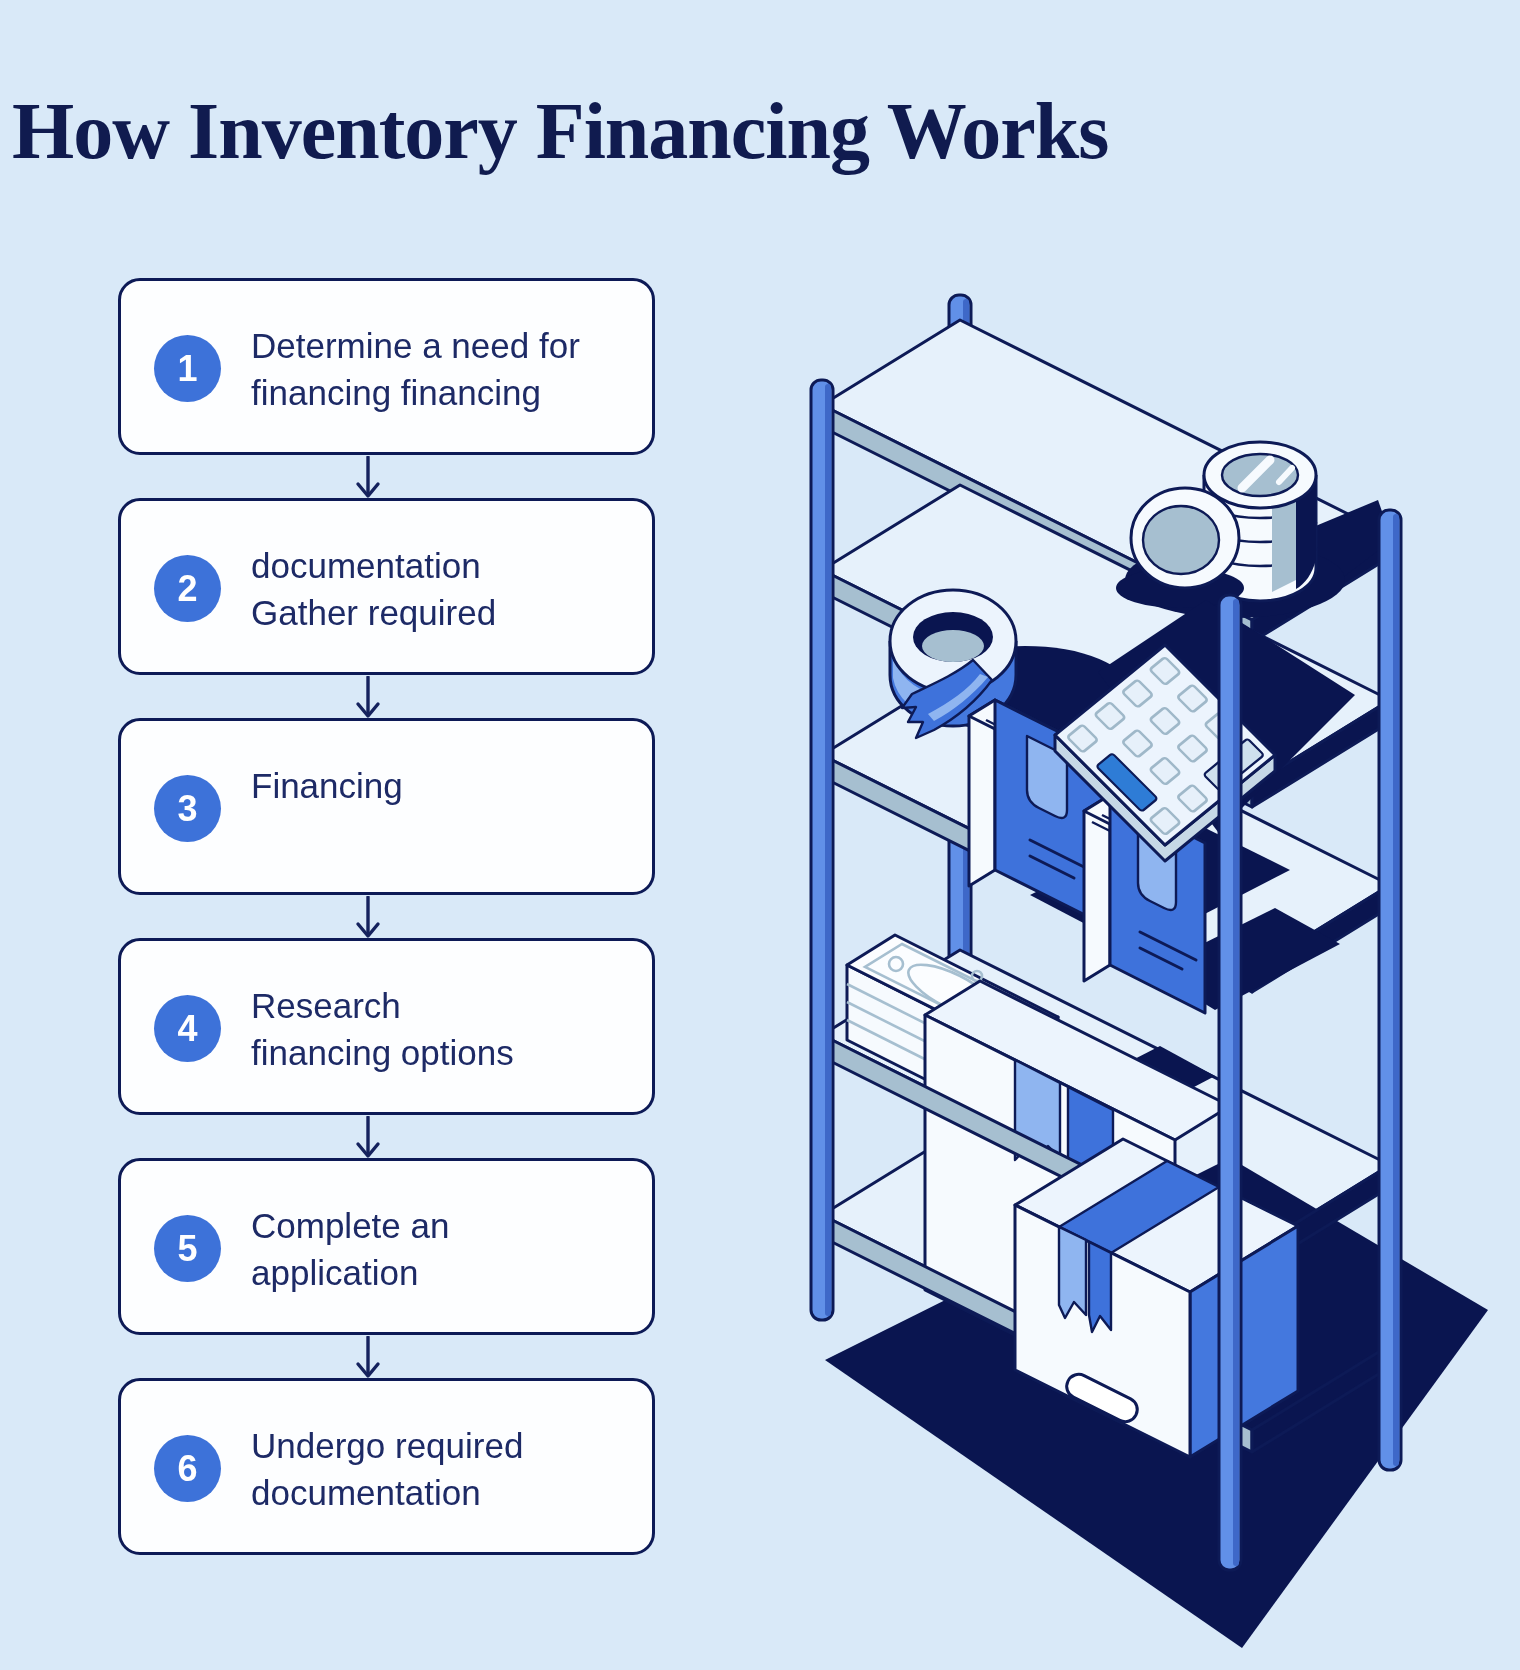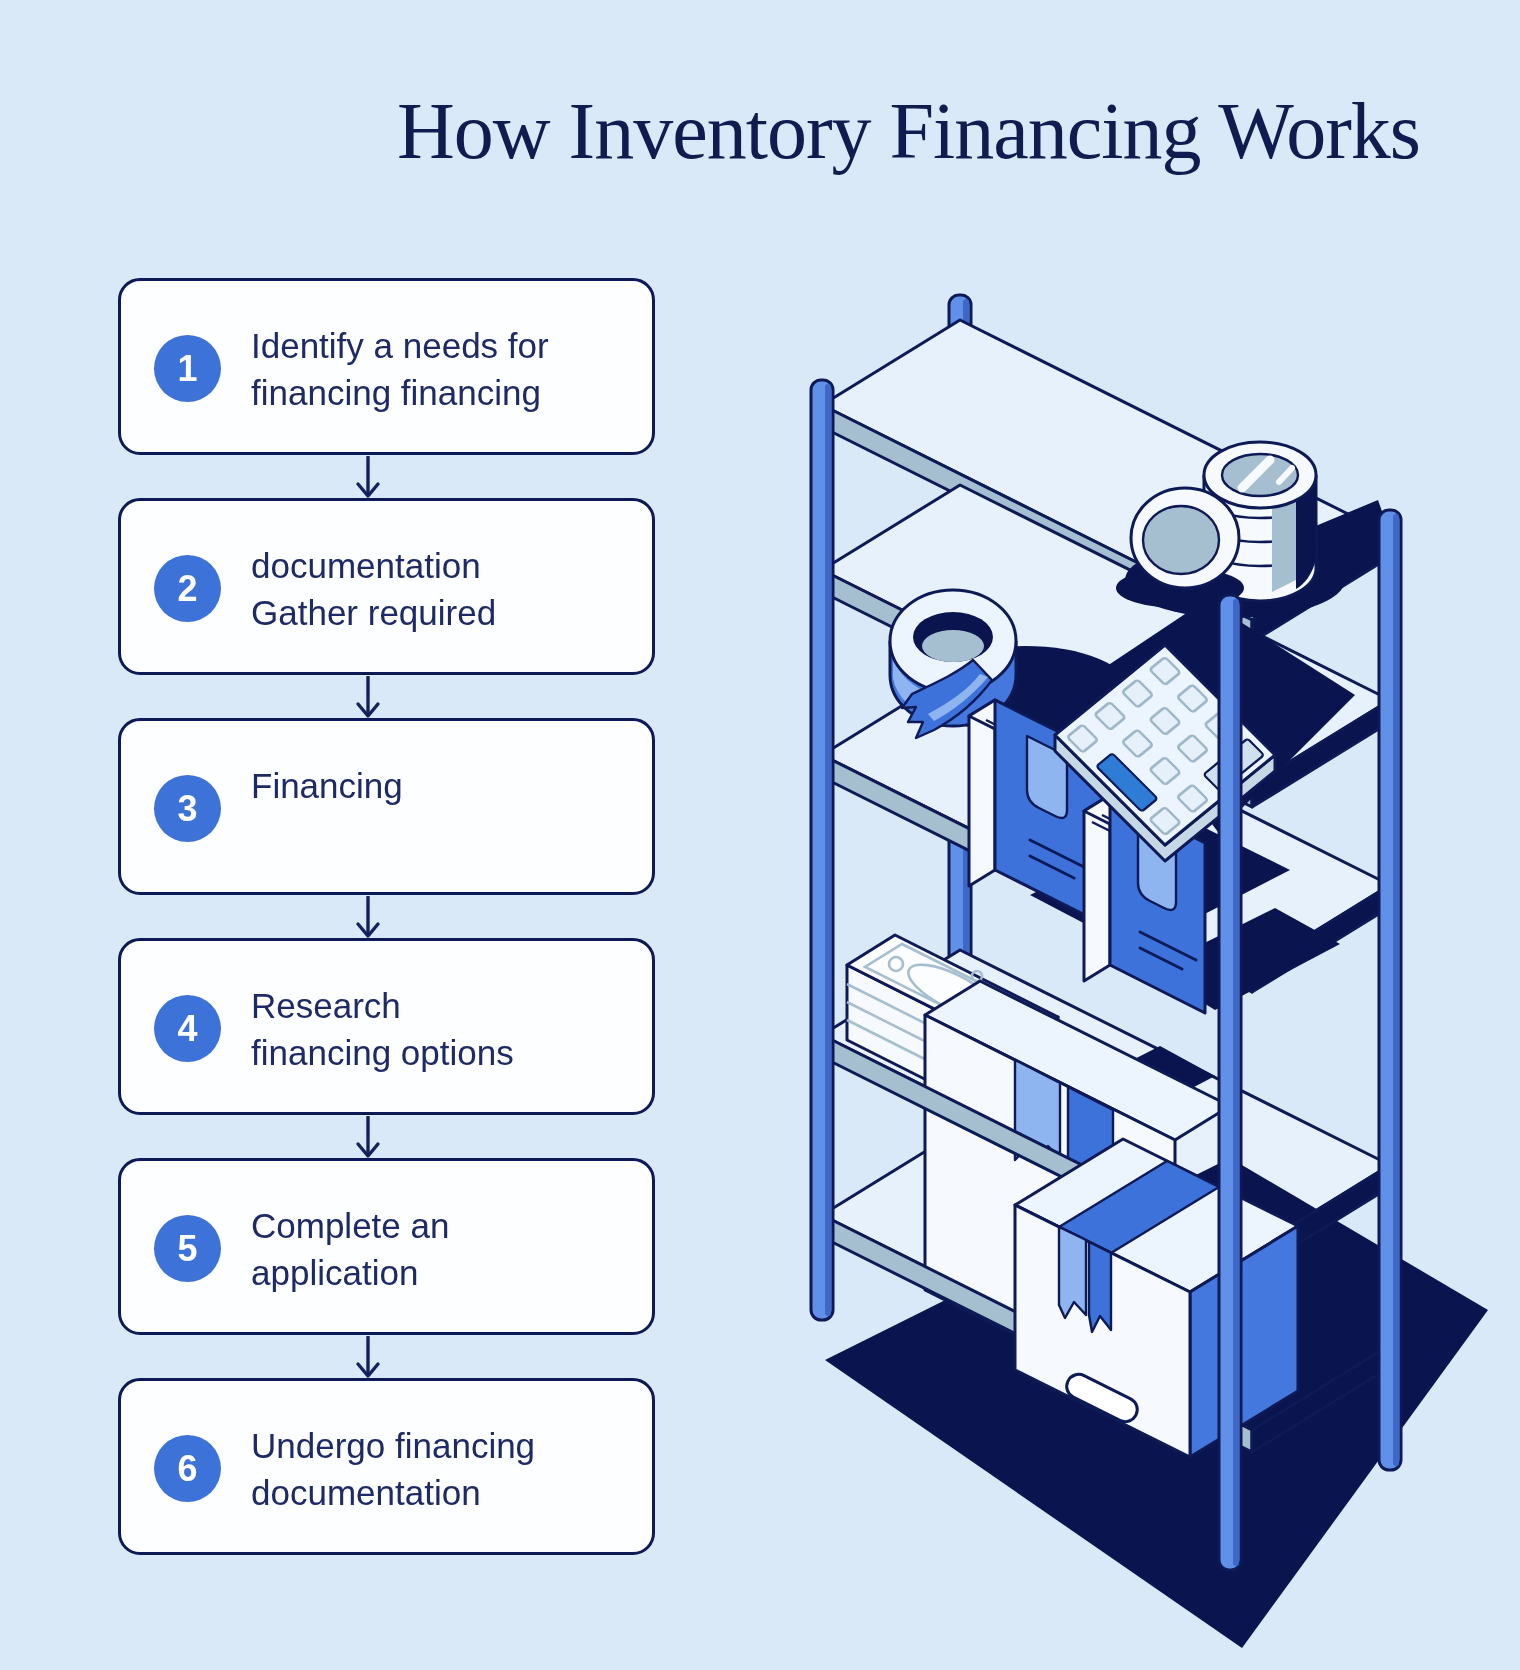--- a/index.html
+++ b/index.html
@@ -6,22 +6,22 @@
     --bg:#D9E9F8; --card-bg:#FDFEFF; --navy:#0D1A56; --step-blue:#3D72D9;
     --text:#1D2A66; --title:#101B4F; --post-blue:#6190E8; --item-blue:#3E72DB;
     --light-blue:#8FB5F0; --gray-blue:#A6BFD0; --shelf:#E6F1FB; --shadow-navy:#0A1550;
   }
   *{margin:0;padding:0;box-sizing:border-box}
   html,body{width:1520px;height:1670px}
   body{background:var(--bg);font-family:"Liberation Sans",sans-serif;position:relative;overflow:hidden}
   .stage{position:absolute;inset:0;width:1520px;height:1670px}
 
   .page-title{
-    position:absolute;top:86px;left:0;width:1420px;text-align:right;
-    font-family:"Liberation Serif",serif;font-weight:400;font-size:80px;
+    position:absolute;top:86px;left:12px;width:1420px;text-align:left;
+    font-family:"Liberation Serif",serif;font-weight:700;font-size:80px;
     color:var(--title);letter-spacing:-1px;
   }
 
   .step-card{
     position:absolute;left:118px;width:537px;height:177px;
     background:var(--card-bg);border:3px solid var(--navy);border-radius:22px;
   }
   .step-card:nth-of-type(1){top:278px}
   .step-card:nth-of-type(2){top:498px}
   .step-card:nth-of-type(3){top:718px}
@@ -71,21 +71,21 @@
 </head>
 <body>
 
 <div class="stage">
 
   <h1 class="page-title">How Inventory Financing Works</h1>
 
   <div class="step-card">
     <div class="step-num">1</div>
     <div class="step-text">
-      <span>Identify a needs for</span>
+      <span>Determine a need for</span>
       <span>financing financing</span>
     </div>
   </div>
   <div class="step-card">
     <div class="step-num">2</div>
     <div class="step-text">
       <span>documentation</span>
       <span>Gather required</span>
     </div>
   </div>
@@ -105,21 +105,21 @@
   <div class="step-card">
     <div class="step-num">5</div>
     <div class="step-text">
       <span>Complete an</span>
       <span>application</span>
     </div>
   </div>
   <div class="step-card">
     <div class="step-num">6</div>
     <div class="step-text">
-      <span>Undergo financing</span>
+      <span>Undergo required</span>
       <span>documentation</span>
     </div>
   </div>
 
   <svg class="flow-arrow" viewBox="0 0 26 44">
     <g stroke="#15225E" stroke-width="3.4" fill="none" stroke-linecap="round" stroke-linejoin="round">
       <line x1="13" y1="1" x2="13" y2="38"></line>
         <polyline points="3,28 13,40 23,28"></polyline>
     </g>
   </svg>

